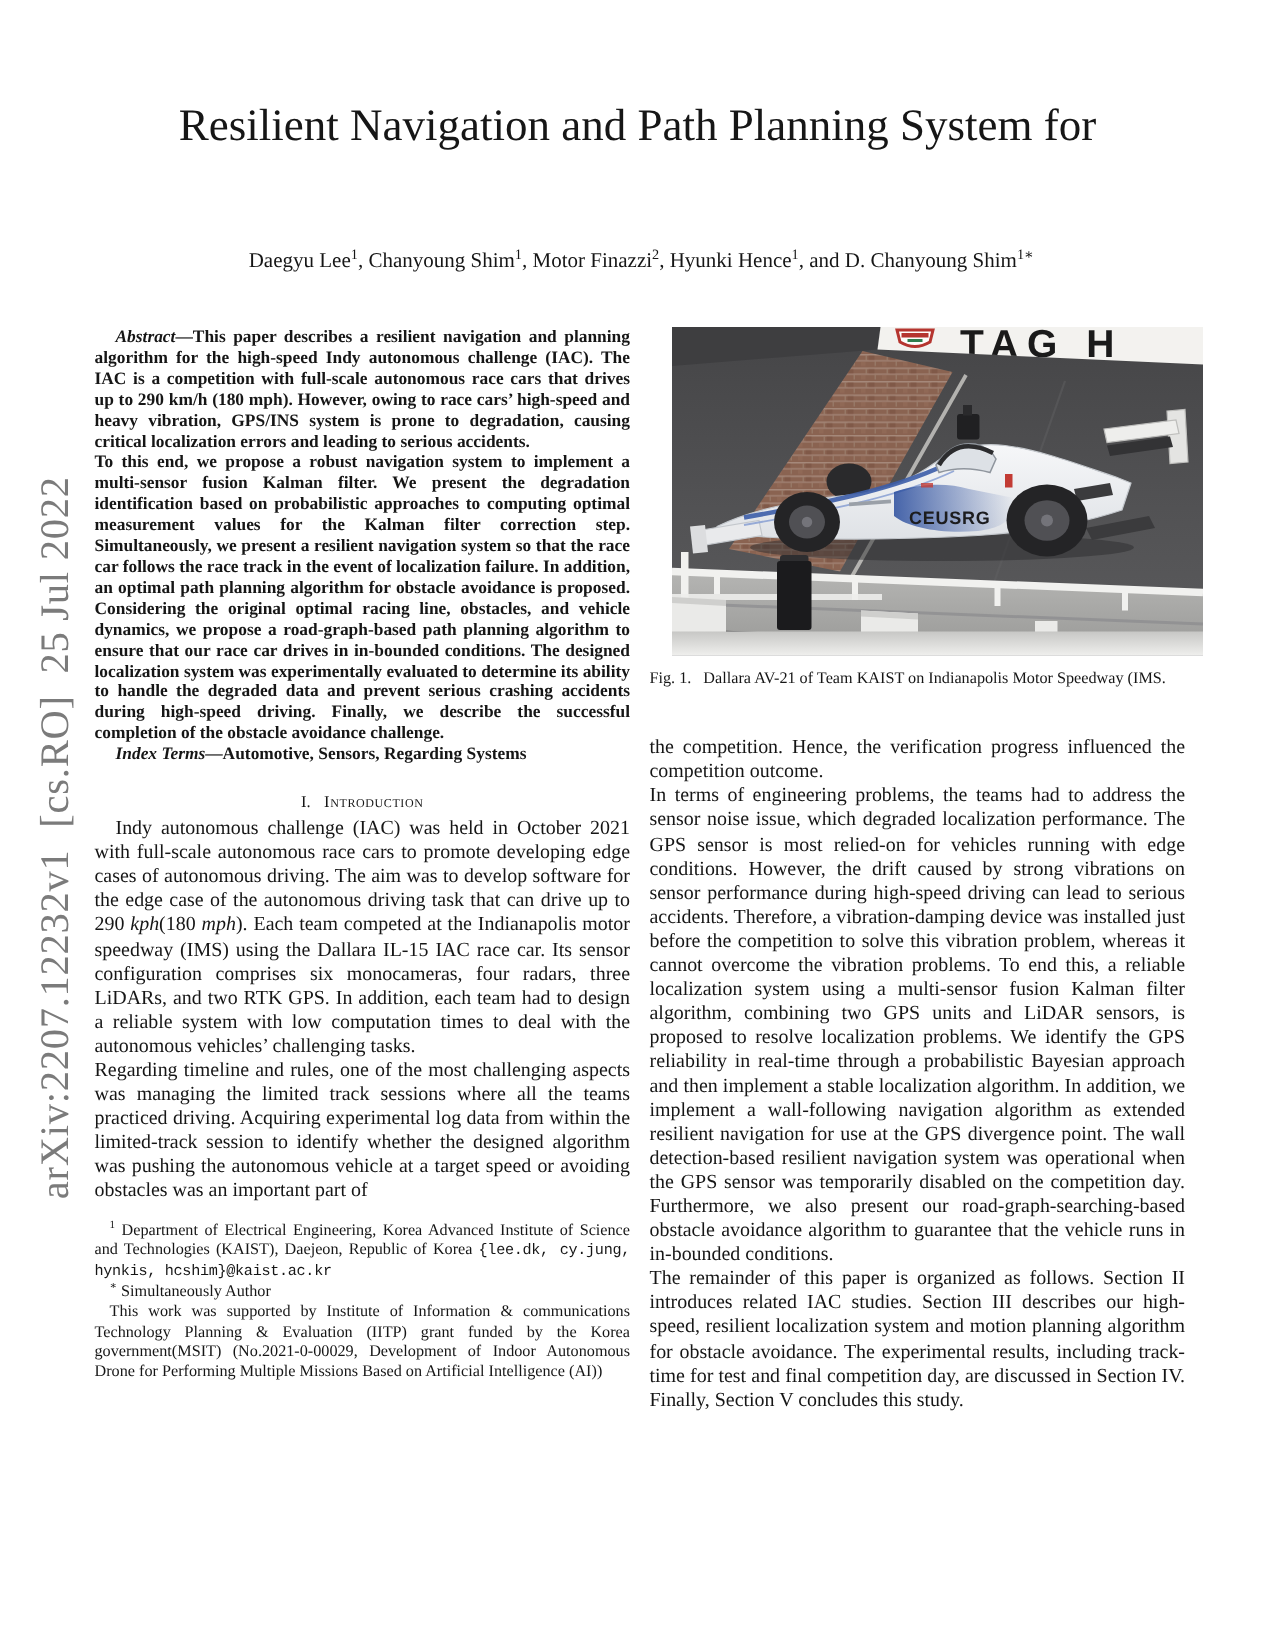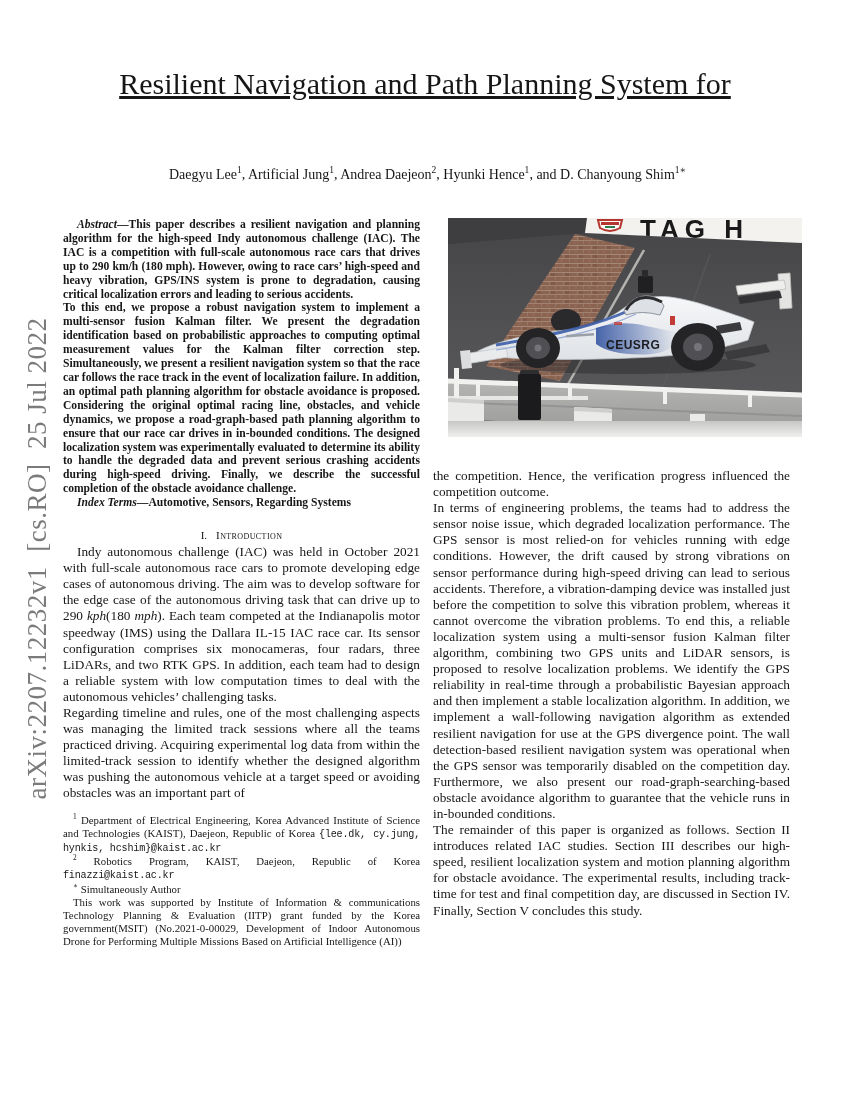--- a/index.html
+++ b/index.html
@@ -3,21 +3,21 @@
 <meta charset="utf-8">
 <style>
   html,body{margin:0;padding:0;background:#ffffff;}
   .page{position:relative;width:850px;height:1100px;background:#ffffff;overflow:hidden;
         font-family:"Liberation Serif","DejaVu Serif",serif;color:#161616;}
   
   .arxiv-side{position:absolute;left:37px;top:543px;width:640px;margin-left:-320px;
         text-align:center;transform:rotate(-90deg);font-size:27px;color:#7b7b7b;
         white-space:pre;letter-spacing:0.5px;}
   .title{position:absolute;top:66px;left:70px;right:70px;text-align:center;
-        font-size:30px;line-height:35px;font-weight:400;margin:0;text-decoration:underline;}
+        font-size:30px;line-height:35px;font-weight:400;margin:0;}
   .authors{position:absolute;top:167px;left:60px;right:55px;text-align:center;font-size:14px;}
   .col{position:absolute;top:218px;width:357px;text-align:justify;}
   .col-left{left:63px;}
   .col-right{left:433px;}
   p{margin:0;}
   .abstract{font-size:11.6px;line-height:13.9px;font-weight:bold;}
   .lead-indent{text-indent:14px;font-family:Liberation Serif, serif;}
   .indexterms{font-size:11.6px;line-height:13.9px;font-weight:bold;text-indent:14px;}
   .section-heading{margin:19px 0 3px 0;text-align:center;font-size:11px;font-weight:400;}
   .section-heading .sc{font-variant:small-caps;margin-left:9px;letter-spacing:0.4px;}
@@ -39,35 +39,34 @@
 <body>
 
 <div class="page">
 
   <div class="arxiv-side">arXiv:2207.12232v1  [cs.RO]  25 Jul 2022</div>
 
   <h1 class="title">
     <span>Resilient Navigation and Path Planning System for</span><br>
   </h1>
 
-  <div class="authors"><span>Daegyu Lee</span><span class="sup">1</span><span>, Artificial Jung</span><span class="sup">1</span><span>, Andrea Daejeon</span><span class="sup">2</span><span>, Hyunki Hence</span><span class="sup">1</span><span>, and D. Chanyoung Shim</span><span class="sup">1∗</span></div>
+  <div class="authors"><span>Daegyu Lee</span><span class="sup">1</span><span>, Chanyoung Shim</span><span class="sup">1</span><span>, Motor Finazzi</span><span class="sup">2</span><span>, Hyunki Hence</span><span class="sup">1</span><span>, and D. Chanyoung Shim</span><span class="sup">1∗</span></div>
 
   <div class="col col-left">
     <p class="abstract lead-indent"><span class="bi">Abstract</span><span>—This paper describes a resilient navigation and planning algorithm for the high-speed Indy autonomous challenge (IAC). The IAC is a competition with full-scale autonomous race cars that drives up to 290 km/h (180 mph). However, owing to race cars’ high-speed and heavy vibration, GPS/INS system is prone to degradation, causing critical localization errors and leading to serious accidents.</span></p>
     <p class="abstract"><span>To this end, we propose a robust navigation system to implement a multi-sensor fusion Kalman filter. We present the degradation identification based on probabilistic approaches to computing optimal measurement values for the Kalman filter correction step. Simultaneously, we present a resilient navigation system so that the race car follows the race track in the event of localization failure. In addition, an optimal path planning algorithm for obstacle avoidance is proposed. Considering the original optimal racing line, obstacles, and vehicle dynamics, we propose a road-graph-based path planning algorithm to ensure that our race car drives in in-bounded conditions. The designed localization system was experimentally evaluated to determine its ability to handle the degraded data and prevent serious crashing accidents during high-speed driving. Finally, we describe the successful completion of the obstacle avoidance challenge.</span></p>
     <p class="indexterms"><span class="bi">Index Terms</span><span>—Automotive, Sensors, Regarding Systems</span></p>
 
     <h2 class="section-heading"><span>I.</span><span class="sc">Introduction</span></h2>
 
     <p class="body indent"><span>Indy autonomous challenge (IAC) was held in October 2021 with full-scale autonomous race cars to promote developing edge cases of autonomous driving. The aim was to develop software for the edge case of the autonomous driving task that can drive up to 290 </span><span class="i">kph</span><span>(180 </span><span class="i">mph</span><span>). Each team competed at the Indianapolis motor speedway (IMS) using the Dallara IL-15 IAC race car. Its sensor configuration comprises six monocameras, four radars, three LiDARs, and two RTK GPS. In addition, each team had to design a reliable system with low computation times to deal with the autonomous vehicles’ challenging tasks.</span></p>
     <p class="body">Regarding timeline and rules, one of the most challenging aspects was managing the limited track sessions where all the teams practiced driving. Acquiring experimental log data from within the limited-track session to identify whether the designed algorithm was pushing the autonomous vehicle at a target speed or avoiding obstacles was an important part of</p>
 
     <div class="footnotes">
       <p><span class="sup">1</span><span> Department of Electrical Engineering, Korea Advanced Institute of Science and Technologies (KAIST), Daejeon, Republic of Korea </span><span class="tt">{lee.dk, cy.jung, hynkis, hcshim}@kaist.ac.kr</span></p>
-      <p><span class="sup">2</span><span> Robotics Program, KAIST, Daejeon, Republic of Korea </span><span class="tt">finazzi@kaist.ac.kr</span></p>
       <p><span class="sup">∗</span><span> Simultaneously Author</span></p>
       <p><span>This work was supported by Institute of Information &amp; communications Technology Planning &amp; Evaluation (IITP) grant funded by the Korea government(MSIT) (No.2021-0-00029, Development of Indoor Autonomous Drone for Performing Multiple Missions Based on Artificial Intelligence (AI))</span></p>
     </div>
   </div>
 
   <div class="col col-right">
     <figure>
       <svg class="photo" width="354" height="219" viewBox="0 0 354 219" role="img">
         <defs>
           <linearGradient id="asph" x1="0" y1="0" x2="0" y2="1">
@@ -173,20 +172,23 @@
             <polygon points="0,180 36,182 36,208 0,206"></polygon>
             <polygon points="126,189 164,191 164,214 126,212"></polygon>
             <rect x="242" y="196" width="15" height="15"></rect>
           </g>
           <polygon points="0,180 36,182 36,186 0,184" fill="#cfcfcd"></polygon>
           <polygon points="126,189 164,191 164,195 126,193" fill="#cfcfcd"></polygon>
         </g>
 
         <rect y="203" width="354" height="16" fill="url(#botg)"></rect>
       </svg>
+      <figcaption>
+        <span class="caption-label">Fig. 1.</span><span>Dallara AV-21 of Team KAIST on Indianapolis Motor Speedway (IMS.</span>
+      </figcaption>
     </figure>
 
     <p class="body rc-first">the competition. Hence, the verification progress influenced the competition outcome.</p>
     <p class="body">In terms of engineering problems, the teams had to address the sensor noise issue, which degraded localization performance. The GPS sensor is most relied-on for vehicles running with edge conditions. However, the drift caused by strong vibrations on sensor performance during high-speed driving can lead to serious accidents. Therefore, a vibration-damping device was installed just before the competition to solve this vibration problem, whereas it cannot overcome the vibration problems. To end this, a reliable localization system using a multi-sensor fusion Kalman filter algorithm, combining two GPS units and LiDAR sensors, is proposed to resolve localization problems. We identify the GPS reliability in real-time through a probabilistic Bayesian approach and then implement a stable localization algorithm. In addition, we implement a wall-following navigation algorithm as extended resilient navigation for use at the GPS divergence point. The wall detection-based resilient navigation system was operational when the GPS sensor was temporarily disabled on the competition day. Furthermore, we also present our road-graph-searching-based obstacle avoidance algorithm to guarantee that the vehicle runs in in-bounded conditions.</p>
     <p class="body">The remainder of this paper is organized as follows. Section II introduces related IAC studies. Section III describes our high-speed, resilient localization system and motion planning algorithm for obstacle avoidance. The experimental results, including track-time for test and final competition day, are discussed in Section IV. Finally, Section V concludes this study.</p>
   </div>
 
 </div>
 
 </body></html>

